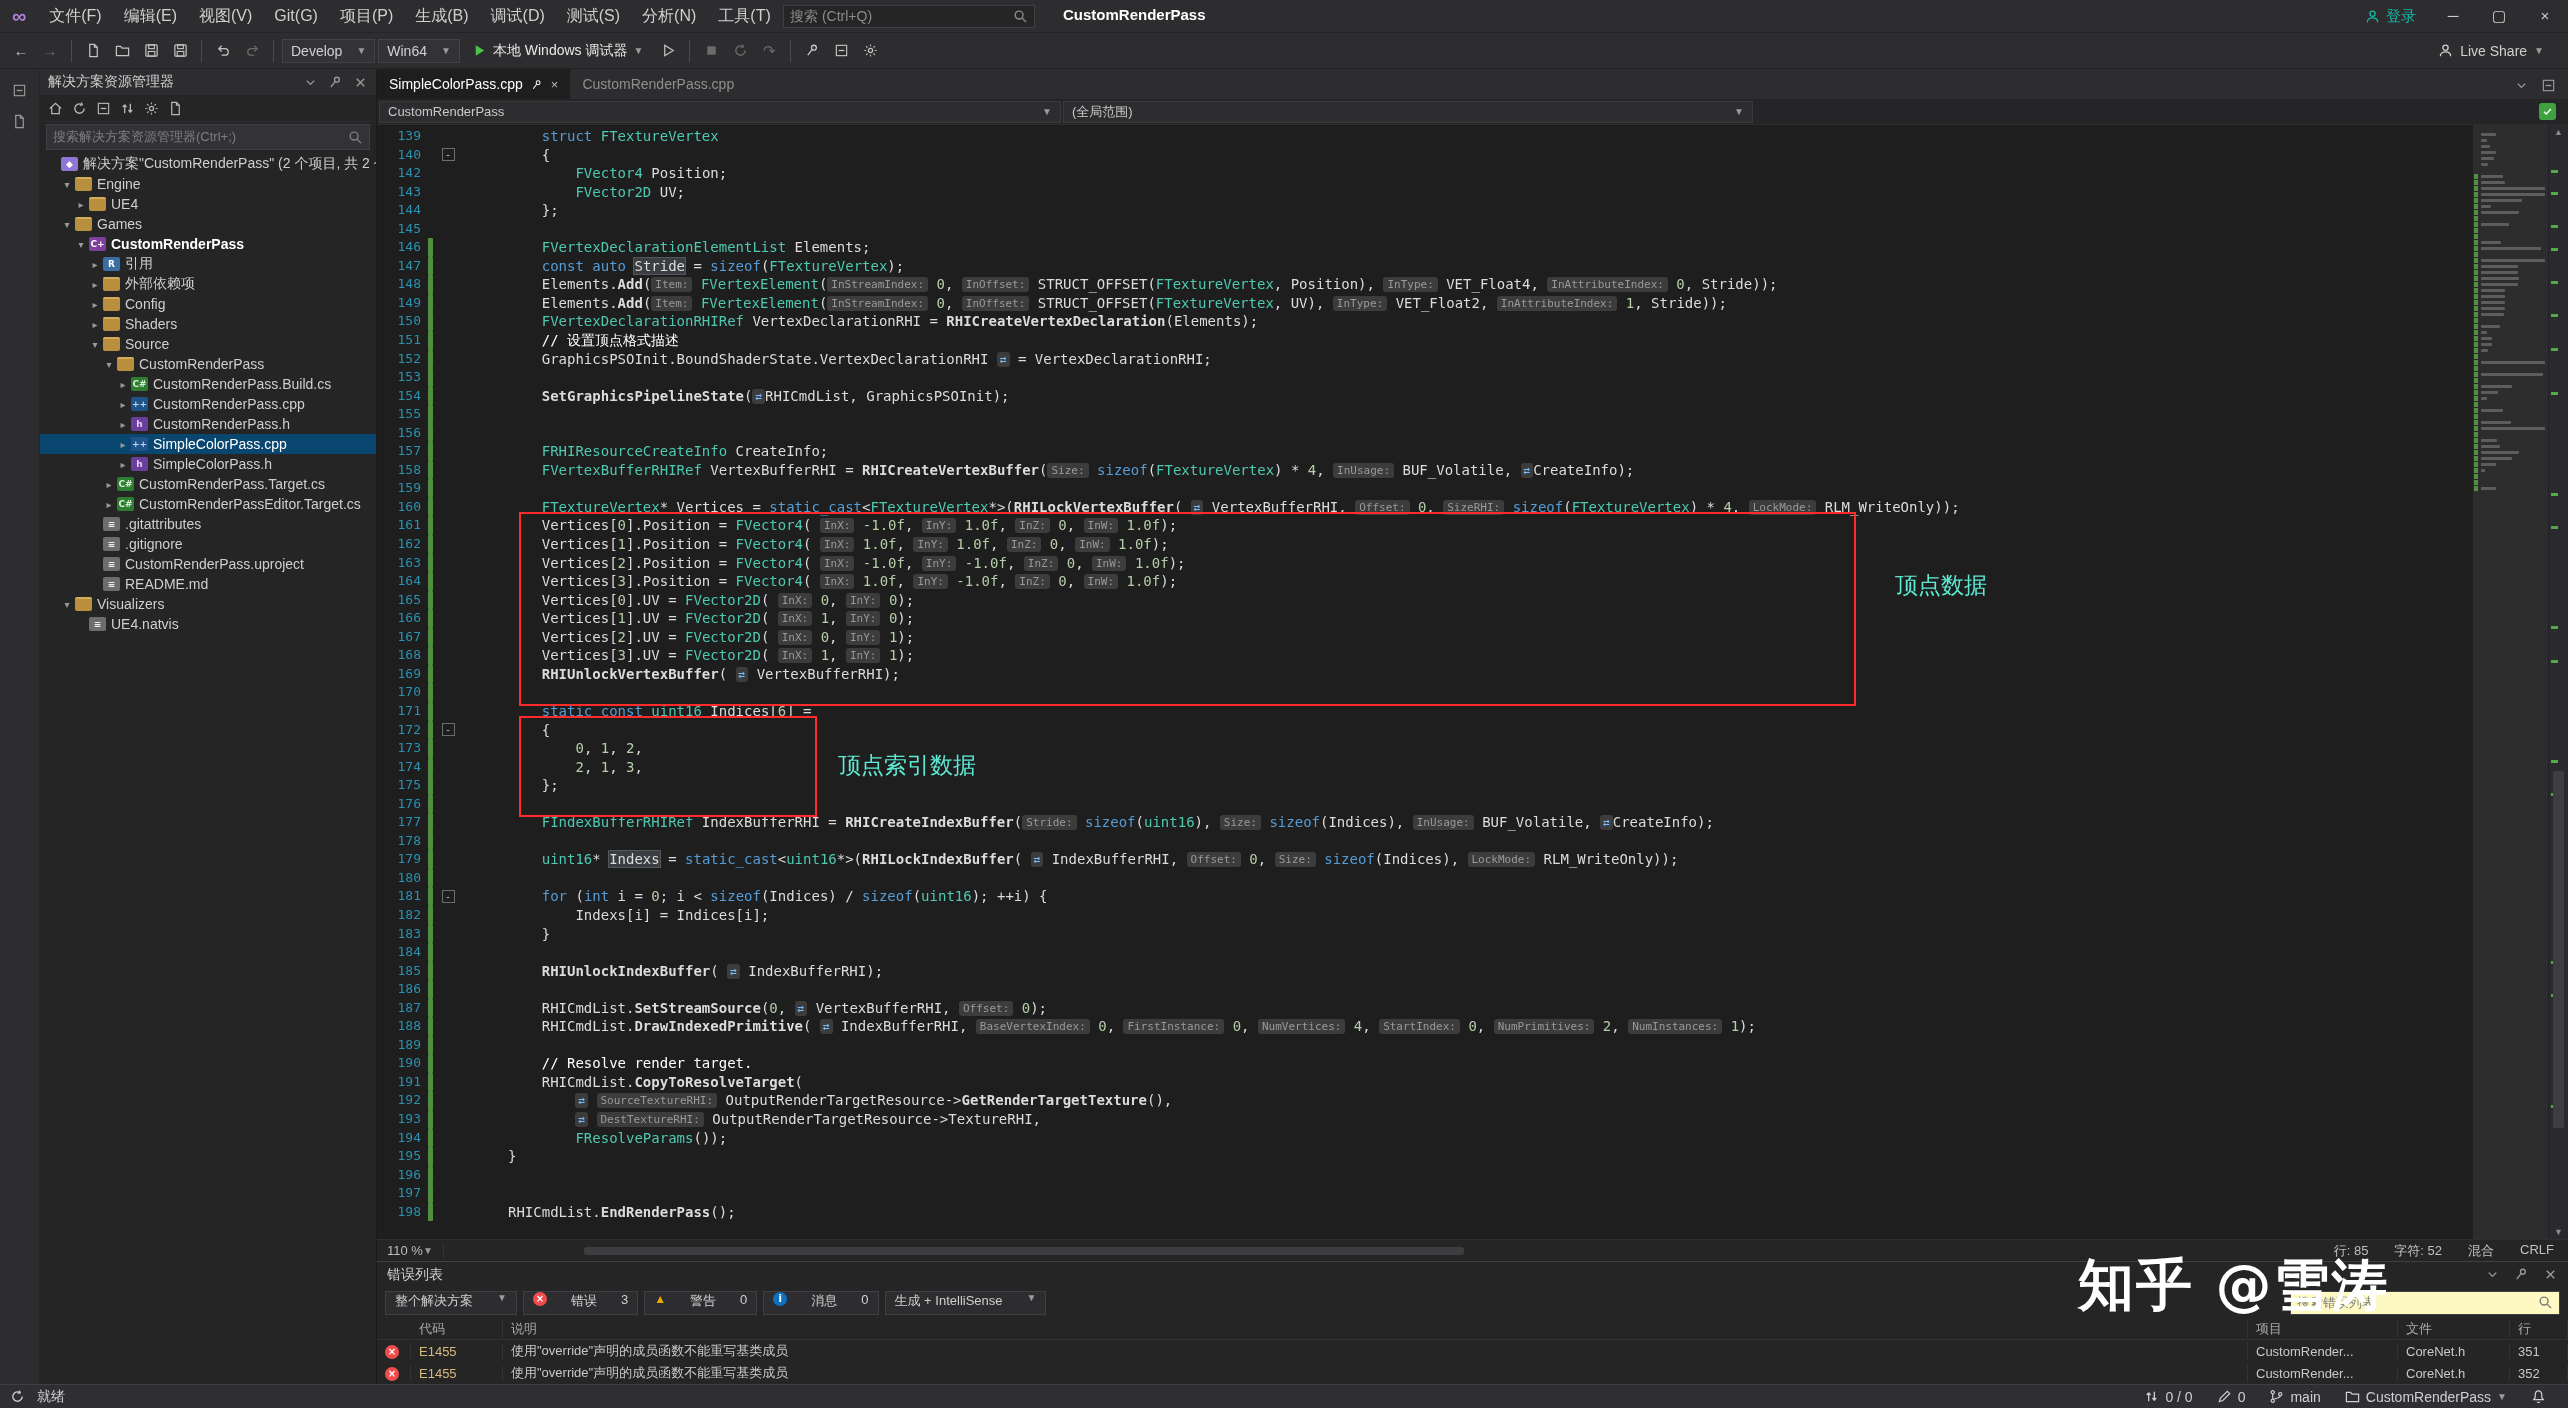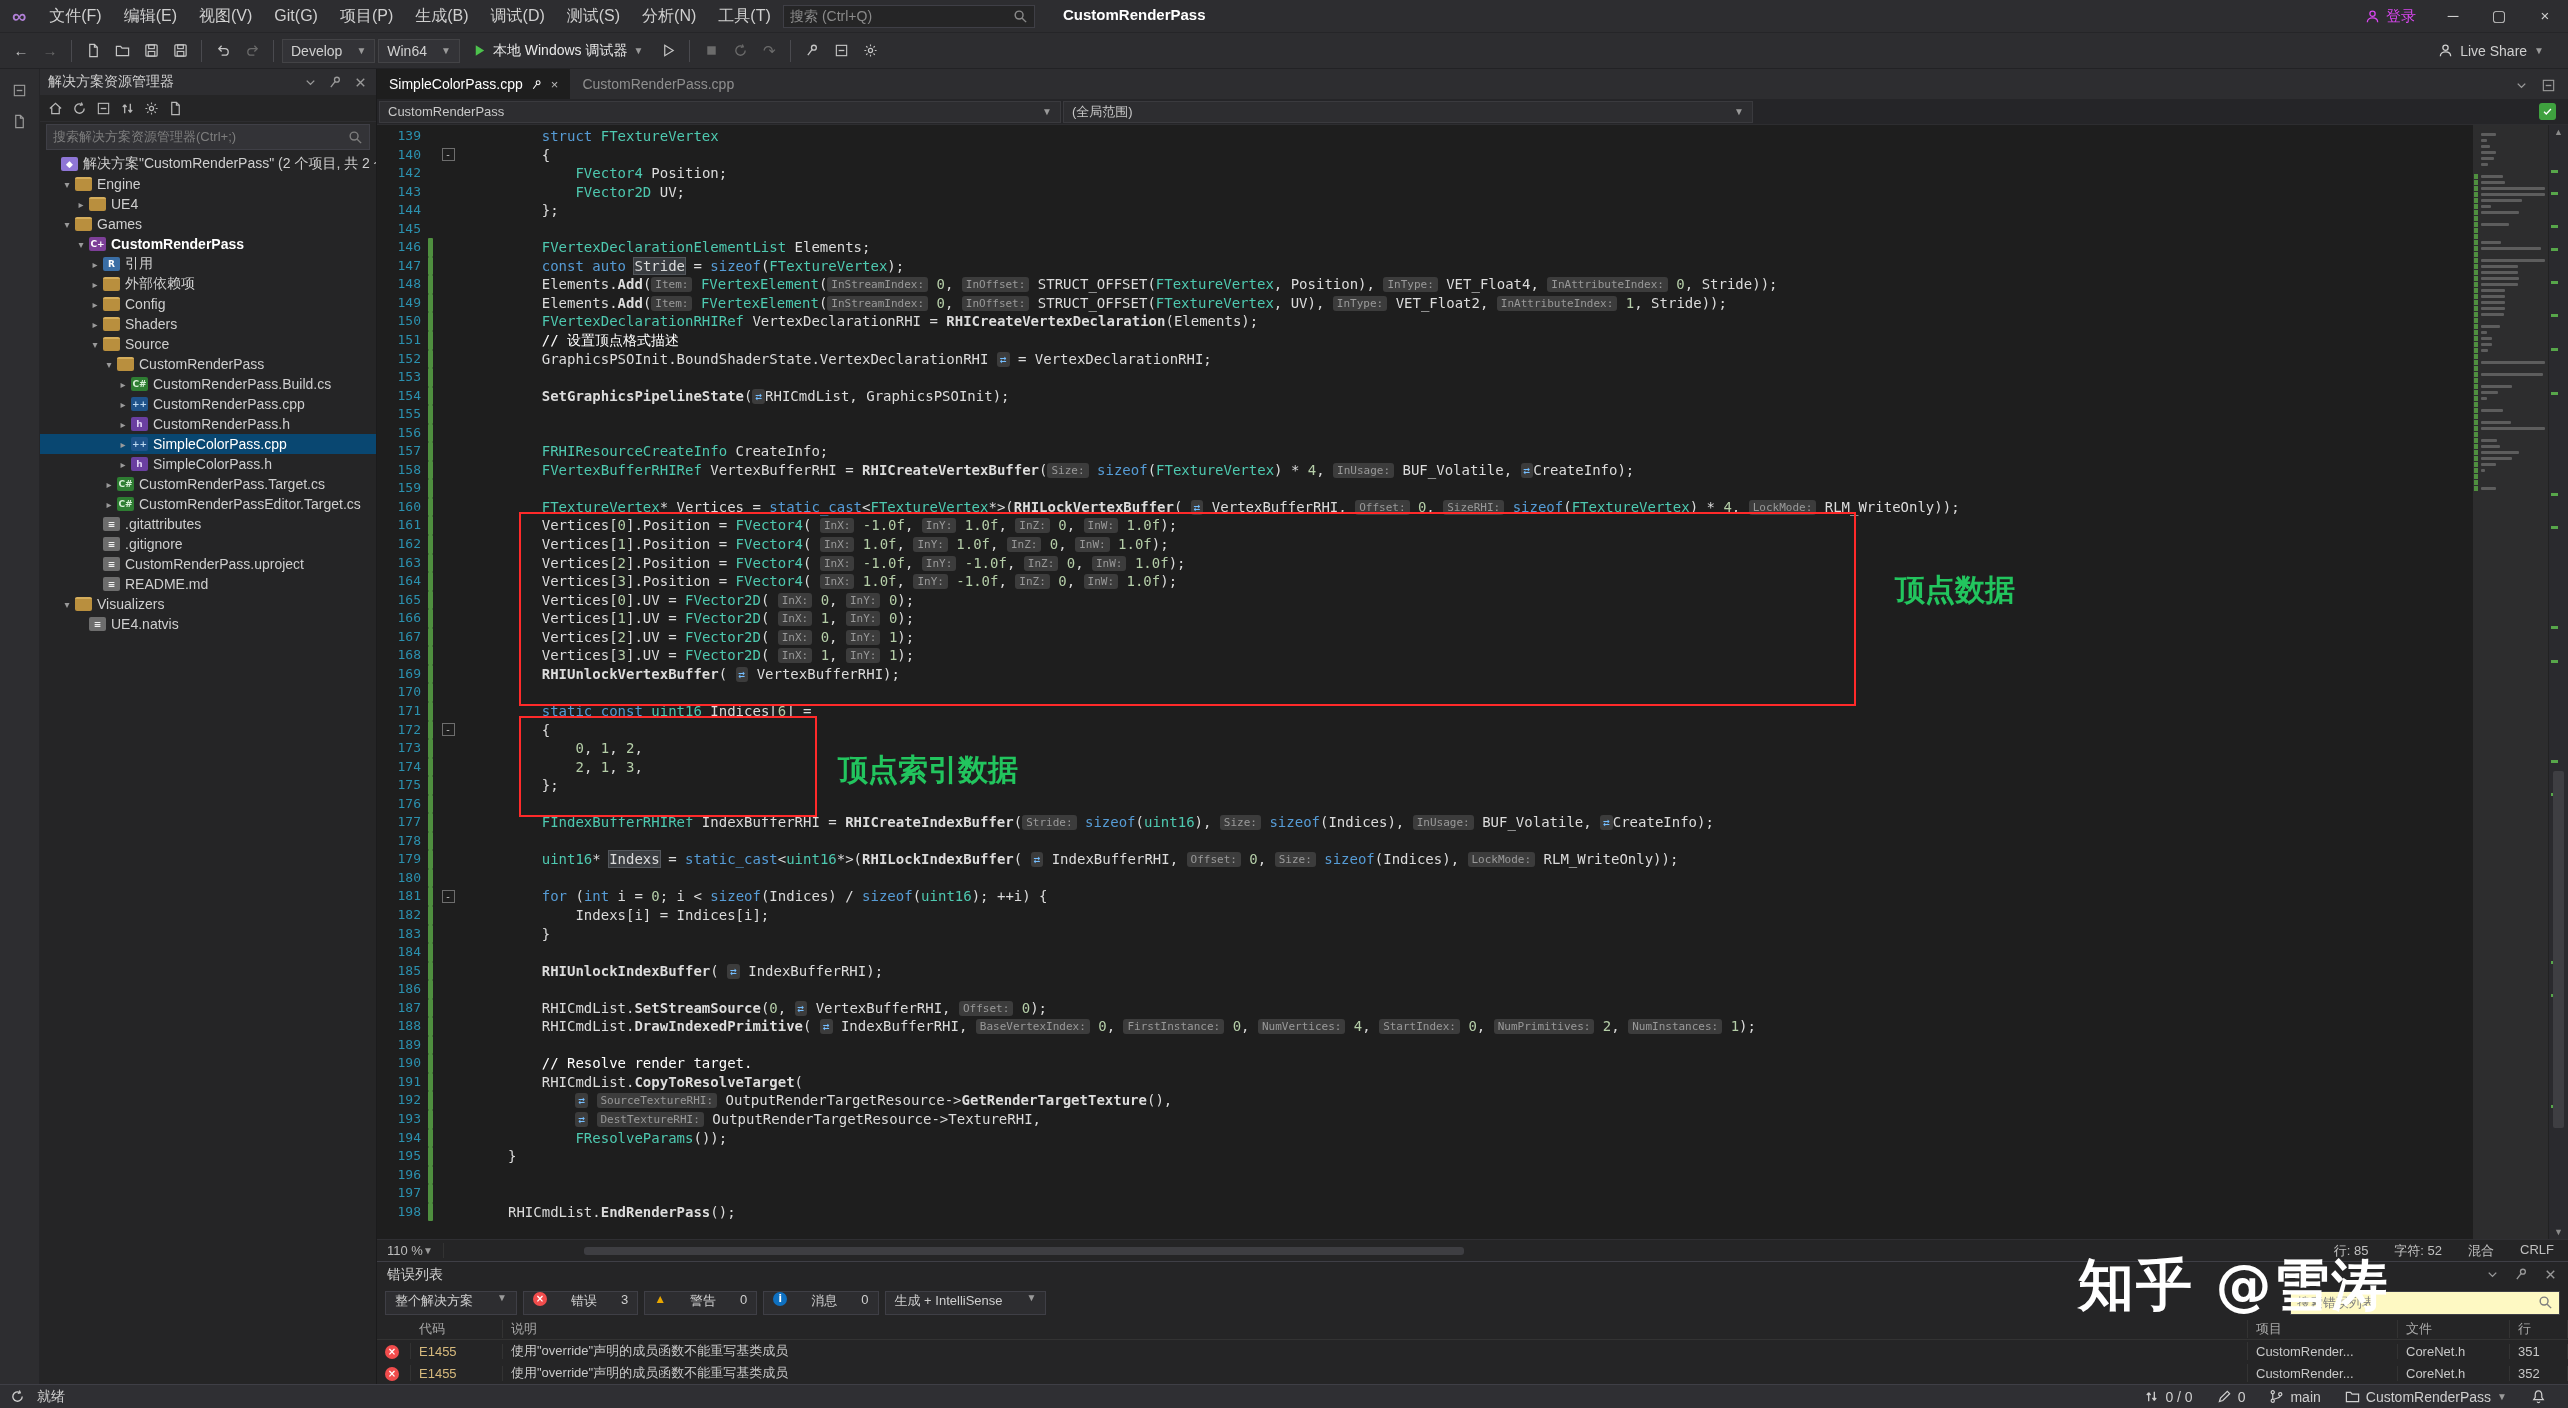--- a/index.html
+++ b/index.html
@@ -11,21 +11,21 @@
   .titlebar{position:absolute;left:0;top:0;width:2568px;height:33px;background:#2d2d30;
     display:flex;align-items:center;border-bottom:1px solid #252528;z-index:20}
   .vslogo{color:#b180d7;font-size:20px;font-weight:bold;padding:0 12px}
   .menubar{display:flex;align-items:center;height:100%}
   .menu-item{padding:0 11px;font-size:16px;color:#cfcfcf;line-height:32px;cursor:default}
   .qsearch{position:absolute;left:783px;top:5px;width:252px;height:23px;background:#252526;
     border:1px solid #3f3f46;display:flex;align-items:center;justify-content:space-between;
     padding:0 6px;color:#8a8a8a;font-size:14px}
   .wintitle{position:absolute;left:1063px;top:6px;font-size:15px;color:#ffffff;font-weight:bold}
   .tright{margin-left:auto;display:flex;align-items:center;height:100%}
-  .signin{display:flex;align-items:center;gap:6px;font-size:15px;color:#d946ef;padding:0 14px}
+  .signin{display:flex;align-items:center;gap:6px;font-size:15px;color:#14b8a6;padding:0 14px}
   .winbtn{width:46px;text-align:center;font-size:15px;color:#cfcfcf;line-height:32px}
   
   .toolbar{position:absolute;left:0;top:33px;width:2568px;height:36px;background:#2d2d30;
     display:flex;align-items:center;padding:0 8px;gap:3px;border-bottom:1px solid #222225;z-index:19}
   .tbi{width:26px;height:26px;display:inline-flex;align-items:center;justify-content:center;
     color:#c5c5c5;font-size:15px;border-radius:2px}
   .tbi.dim{color:#6b6b6b}
   .tbsep{width:1px;height:22px;background:#4a4a4f;margin:0 5px}
   .combo{height:24px;border:1px solid #434346;background:#333337;color:#d0d0d0;
     display:inline-flex;align-items:center;font-size:14px;padding:0 8px;gap:14px}
@@ -98,21 +98,21 @@
   .vscroll .cap{position:absolute;left:0;right:0;text-align:center;color:#8a8a8a;font-size:9px}
   .smark{position:absolute;left:2px;width:7px;height:3px;background:#57a64a}
   .sthumb{position:absolute;left:4px;right:4px;background:#3e3e42;border-radius:2px}
   .hbar{height:22px;background:#252526;border-top:1px solid #2f2f33;display:flex;align-items:center;font-size:13px;color:#bdbdbd}
   .zoombox{display:flex;align-items:center;gap:0;padding:0 10px;border-right:1px solid #333}
   .htrack{flex:1;height:10px;margin:0 10px;position:relative}
   .hthumb{position:absolute;left:130px;width:880px;top:1px;height:8px;background:#3e3e42;border-radius:3px}
   .hstats{display:flex;gap:26px;padding-right:14px;color:#c0c0c0}
   
   .ann-box{position:absolute;border:2px solid #ff2a2a;z-index:40;pointer-events:none}
-  .ann-label{position:absolute;color:#22c55e;font-size:30px;font-weight:bold;z-index:40;pointer-events:none}
+  .ann-label{position:absolute;color:#5eead4;font-size:23px;font-weight:normal;z-index:40;pointer-events:none}
   
   .errorpanel{position:absolute;left:377px;top:1261px;width:2191px;height:123px;background:#252526;
     border-top:1px solid #3f3f46;display:flex;flex-direction:column;overflow:hidden}
   .ep-head{height:25px;display:flex;align-items:center;padding:0 10px;font-size:14px;color:#d0d0d0}
   .ep-head .sp{margin-left:auto;display:flex;gap:14px;color:#9a9a9a}
   .ep-controls{height:31px;display:flex;align-items:center;gap:6px;padding:0 8px}
   .ep-btn{height:24px;border:1px solid #3f3f46;background:#2d2d30;display:inline-flex;align-items:flex-start;
     gap:24px;padding:0 9px;font-size:13px;color:#cfcfcf}
   .bicon{width:14px;height:14px;border-radius:50%;color:#fff;font:bold 10px/14px "DejaVu Sans",sans-serif;text-align:center;flex:none}
   .bicon.err{background:#f14c4c}

